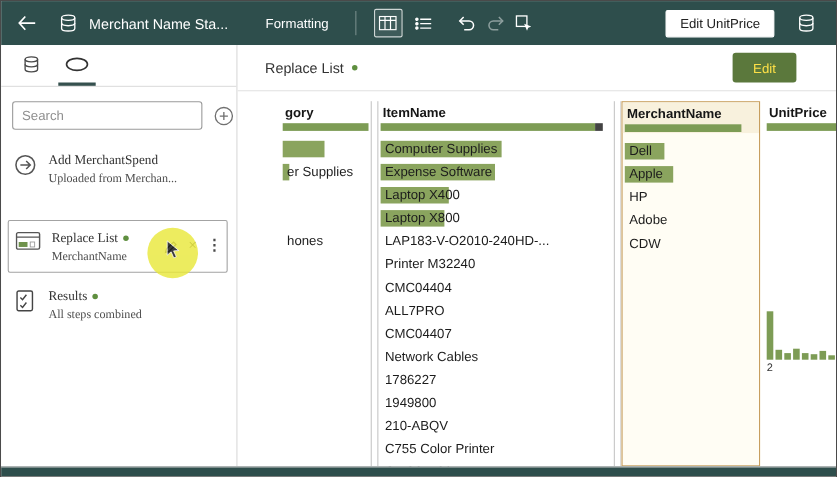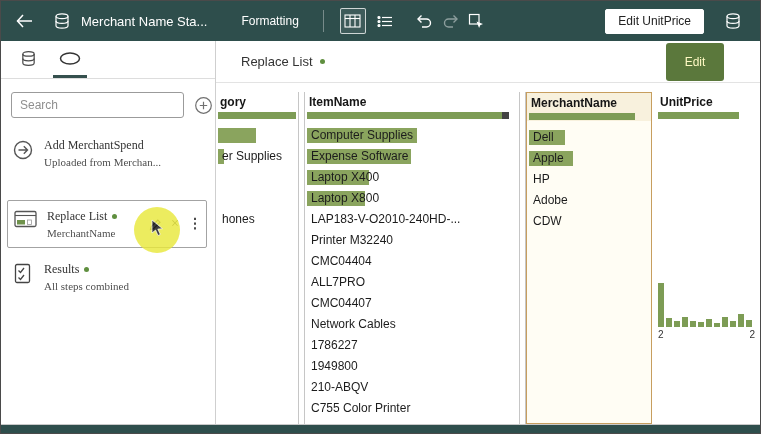--- a/index.html
+++ b/index.html
@@ -54,21 +54,21 @@
   .act.more{font-weight:bold;}
 
   
   .cursor-highlight{position:absolute;left:133px;top:206px;width:46px;height:46px;border-radius:50%;background:var(--cursor-highlight);opacity:.82;z-index:50;display:flex;align-items:center;justify-content:center;pointer-events:none;}
 
   
   .main{flex:1;display:flex;flex-direction:column;min-width:0;background:#fff;}
   .main-header{height:42px;display:flex;align-items:center;padding:0 36px 0 25px;border-bottom:1px solid #e3e3e3;flex:0 0 auto;}
   .main-title{font-size:13px;color:#333;}
   .main-header .dot{margin-left:7px;}
-  .edit-btn{margin-left:auto;width:58px;height:38px;background:var(--edit-button-green);color:#fef9c3;border:none;border-radius:3px;font-size:12px;font-family:inherit;cursor:pointer;}
+  .edit-btn{margin-left:auto;width:58px;height:27px;background:var(--edit-button-green);color:#fde047;border:none;border-radius:3px;font-size:12px;font-family:inherit;cursor:pointer;}
   .data-area{flex:1;display:flex;align-items:stretch;padding-top:9px;overflow:hidden;min-height:0;}
   .col{flex:0 0 auto;display:flex;flex-direction:column;overflow:hidden;}
   .col-head{flex:0 0 auto;}
   .col-header{font-size:12px;font-weight:700;color:#161616;padding:3px 4px 3px;white-space:nowrap;overflow:hidden;cursor:pointer;}
   .quality{height:7px;margin:0 2px;display:flex;cursor:pointer;}
   .q-green{background:var(--accent-green);height:100%;}
   .q-dark{background:#434343;height:100%;}
   .rows{position:relative;margin-top:6px;flex:1;overflow:hidden;}
   .row{height:21px;position:relative;white-space:nowrap;cursor:pointer;}
   .rbar{position:absolute;left:2px;top:3px;height:15px;background:var(--row-bar-green);}
@@ -241,21 +241,21 @@
         </div>
     </aside>
 
     <main class="main">
       <div class="main-header">
         <span class="main-title">Replace List</span>
         <span class="dot"></span>
         <button class="edit-btn">Edit</button>
       </div>
       <div class="data-area" id="columns">
-          <div class="col" style="width: 82px;">
+          <div class="col" style="width: 82px; margin-left: 39px;">
     <div class="col-head">
       <div class="col-header">gory</div>
       <div class="quality">
         <span class="q-green" style="width: 100%;"></span>
         <span class="q-dark" style="width: 0%;"></span>
       </div>
     </div>
     <div class="rows">
               <div class="row">
     <span class="rbar" style="width: 38px;"></span>

